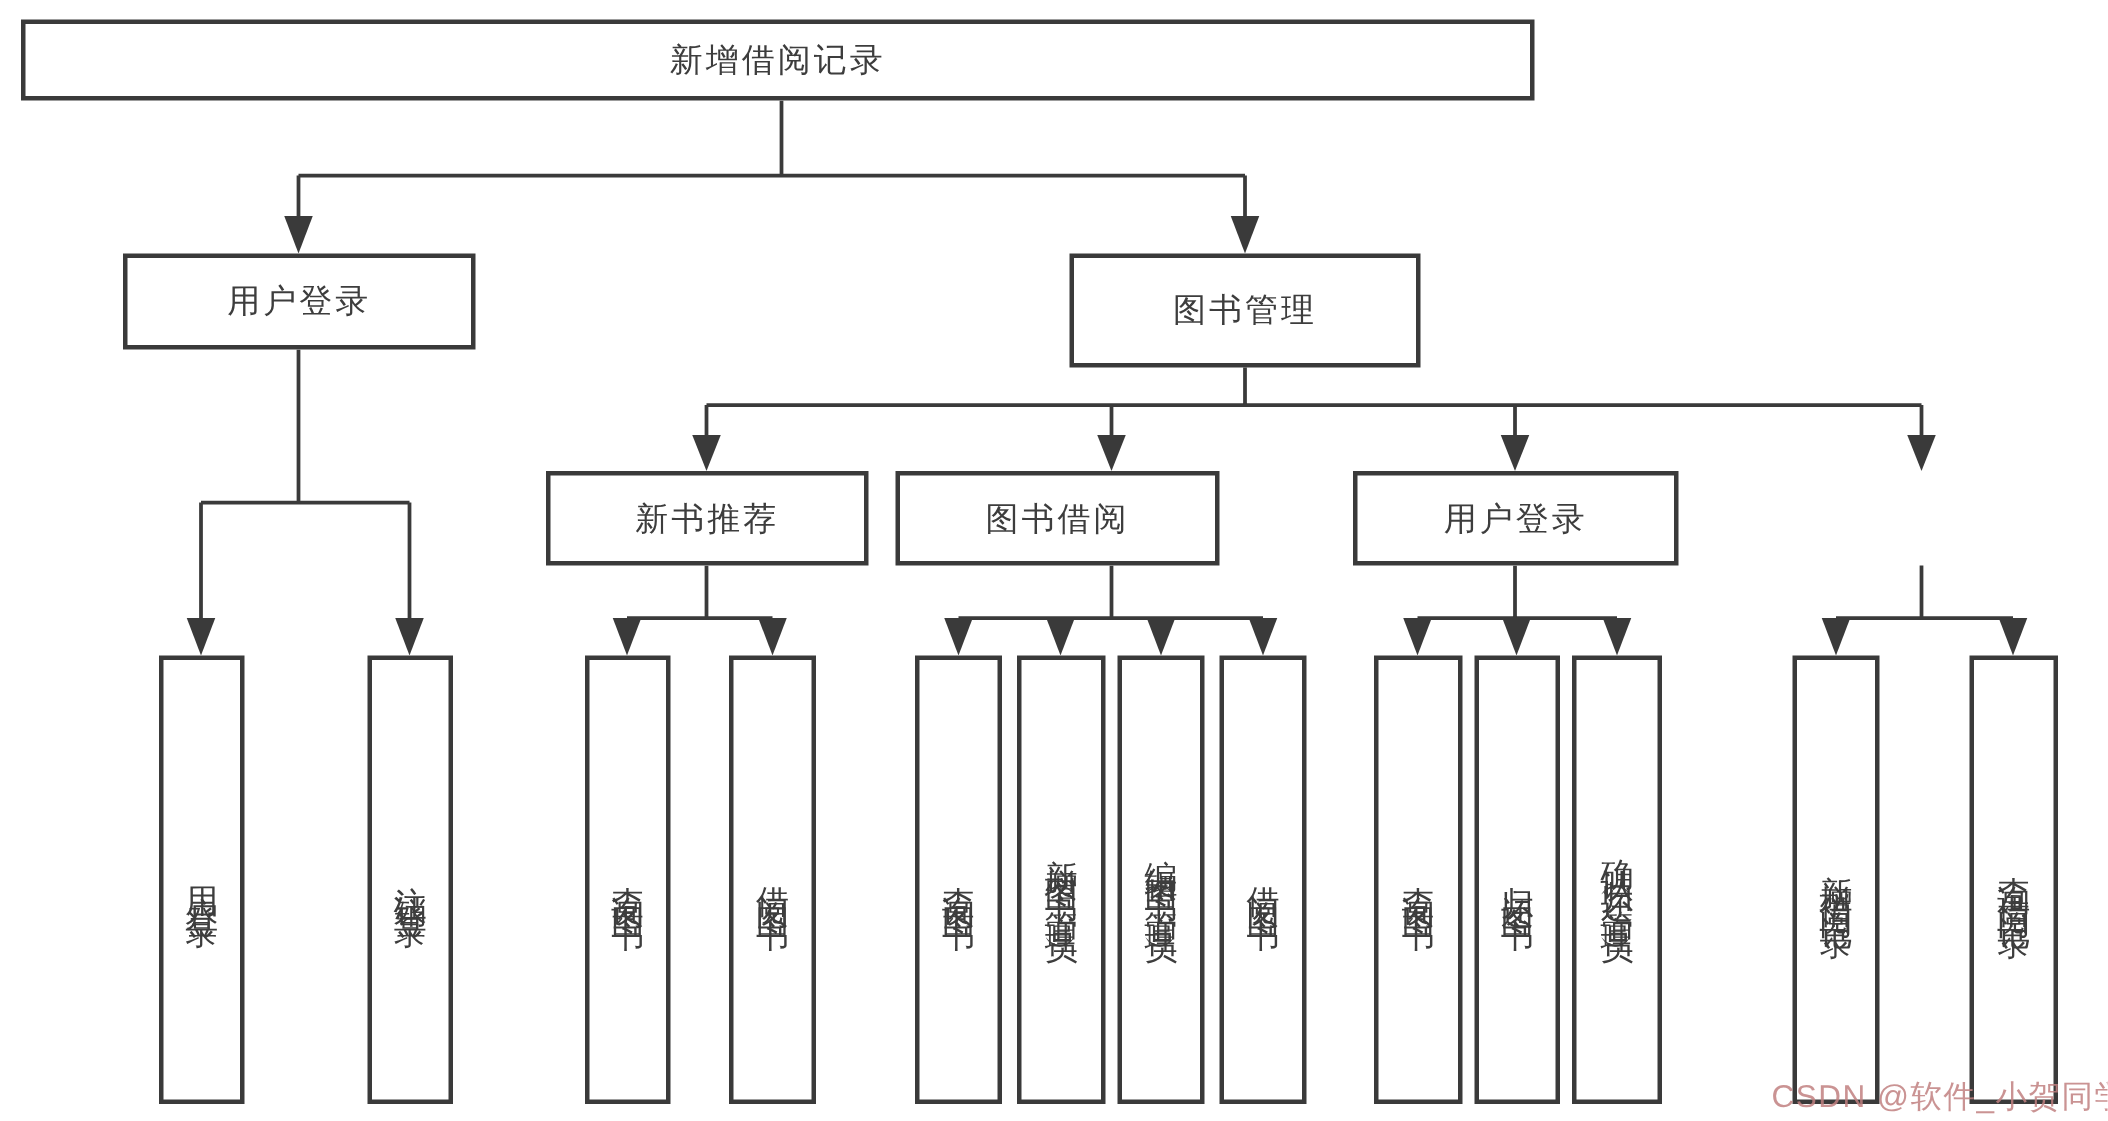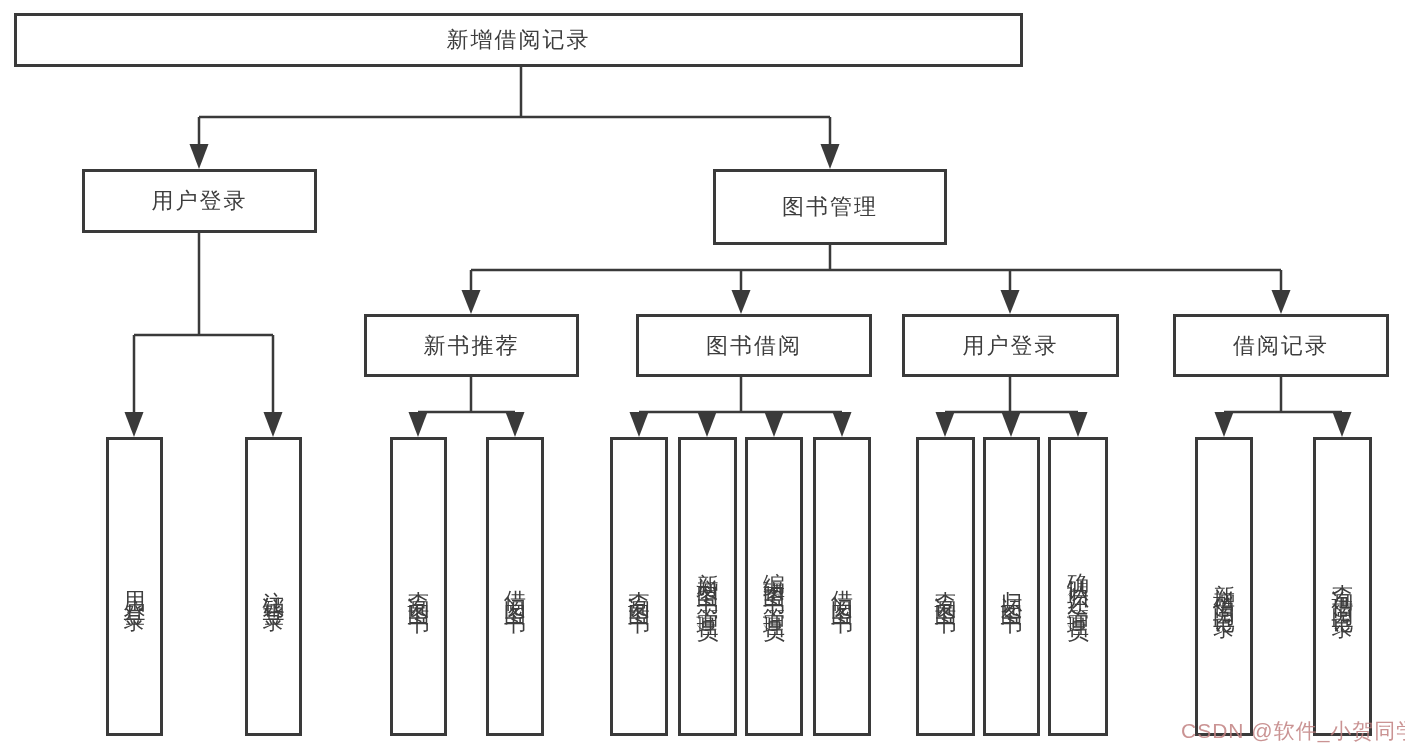--- a/index.html
+++ b/index.html
@@ -71,28 +71,25 @@
   <div class="box h" style="left:82px;top:169px;width:235px;height:64px">
     <span>用户登录</span>
   </div>
   <div class="box h" style="left:713px;top:169px;width:234px;height:76px">
     <span>图书管理</span>
   </div>
 
   <div class="box h" style="left:364px;top:314px;width:215px;height:63px">
     <span>新书推荐</span>
   </div>
-  <div class="box h" style="left:636px;top:314px;width:236px;height:63px">
+  <div class="box h" style="left:597px;top:314px;width:216px;height:63px">
     <span>图书借阅</span>
   </div>
   <div class="box h" style="left:902px;top:314px;width:217px;height:63px">
     <span>用户登录</span>
-  </div>
-  <div class="box h" style="left:1173px;top:314px;width:216px;height:63px">
-    <span>借阅记录</span>
   </div>
 
   <div class="box v" style="left:106px;top:437px;width:57px;height:299px">
     <span>用户登录</span>
   </div>
   <div class="box v" style="left:245px;top:437px;width:57px;height:299px">
     <span>注销登录</span>
   </div>
 
   <div class="box v" style="left:390px;top:437px;width:57px;height:299px">

